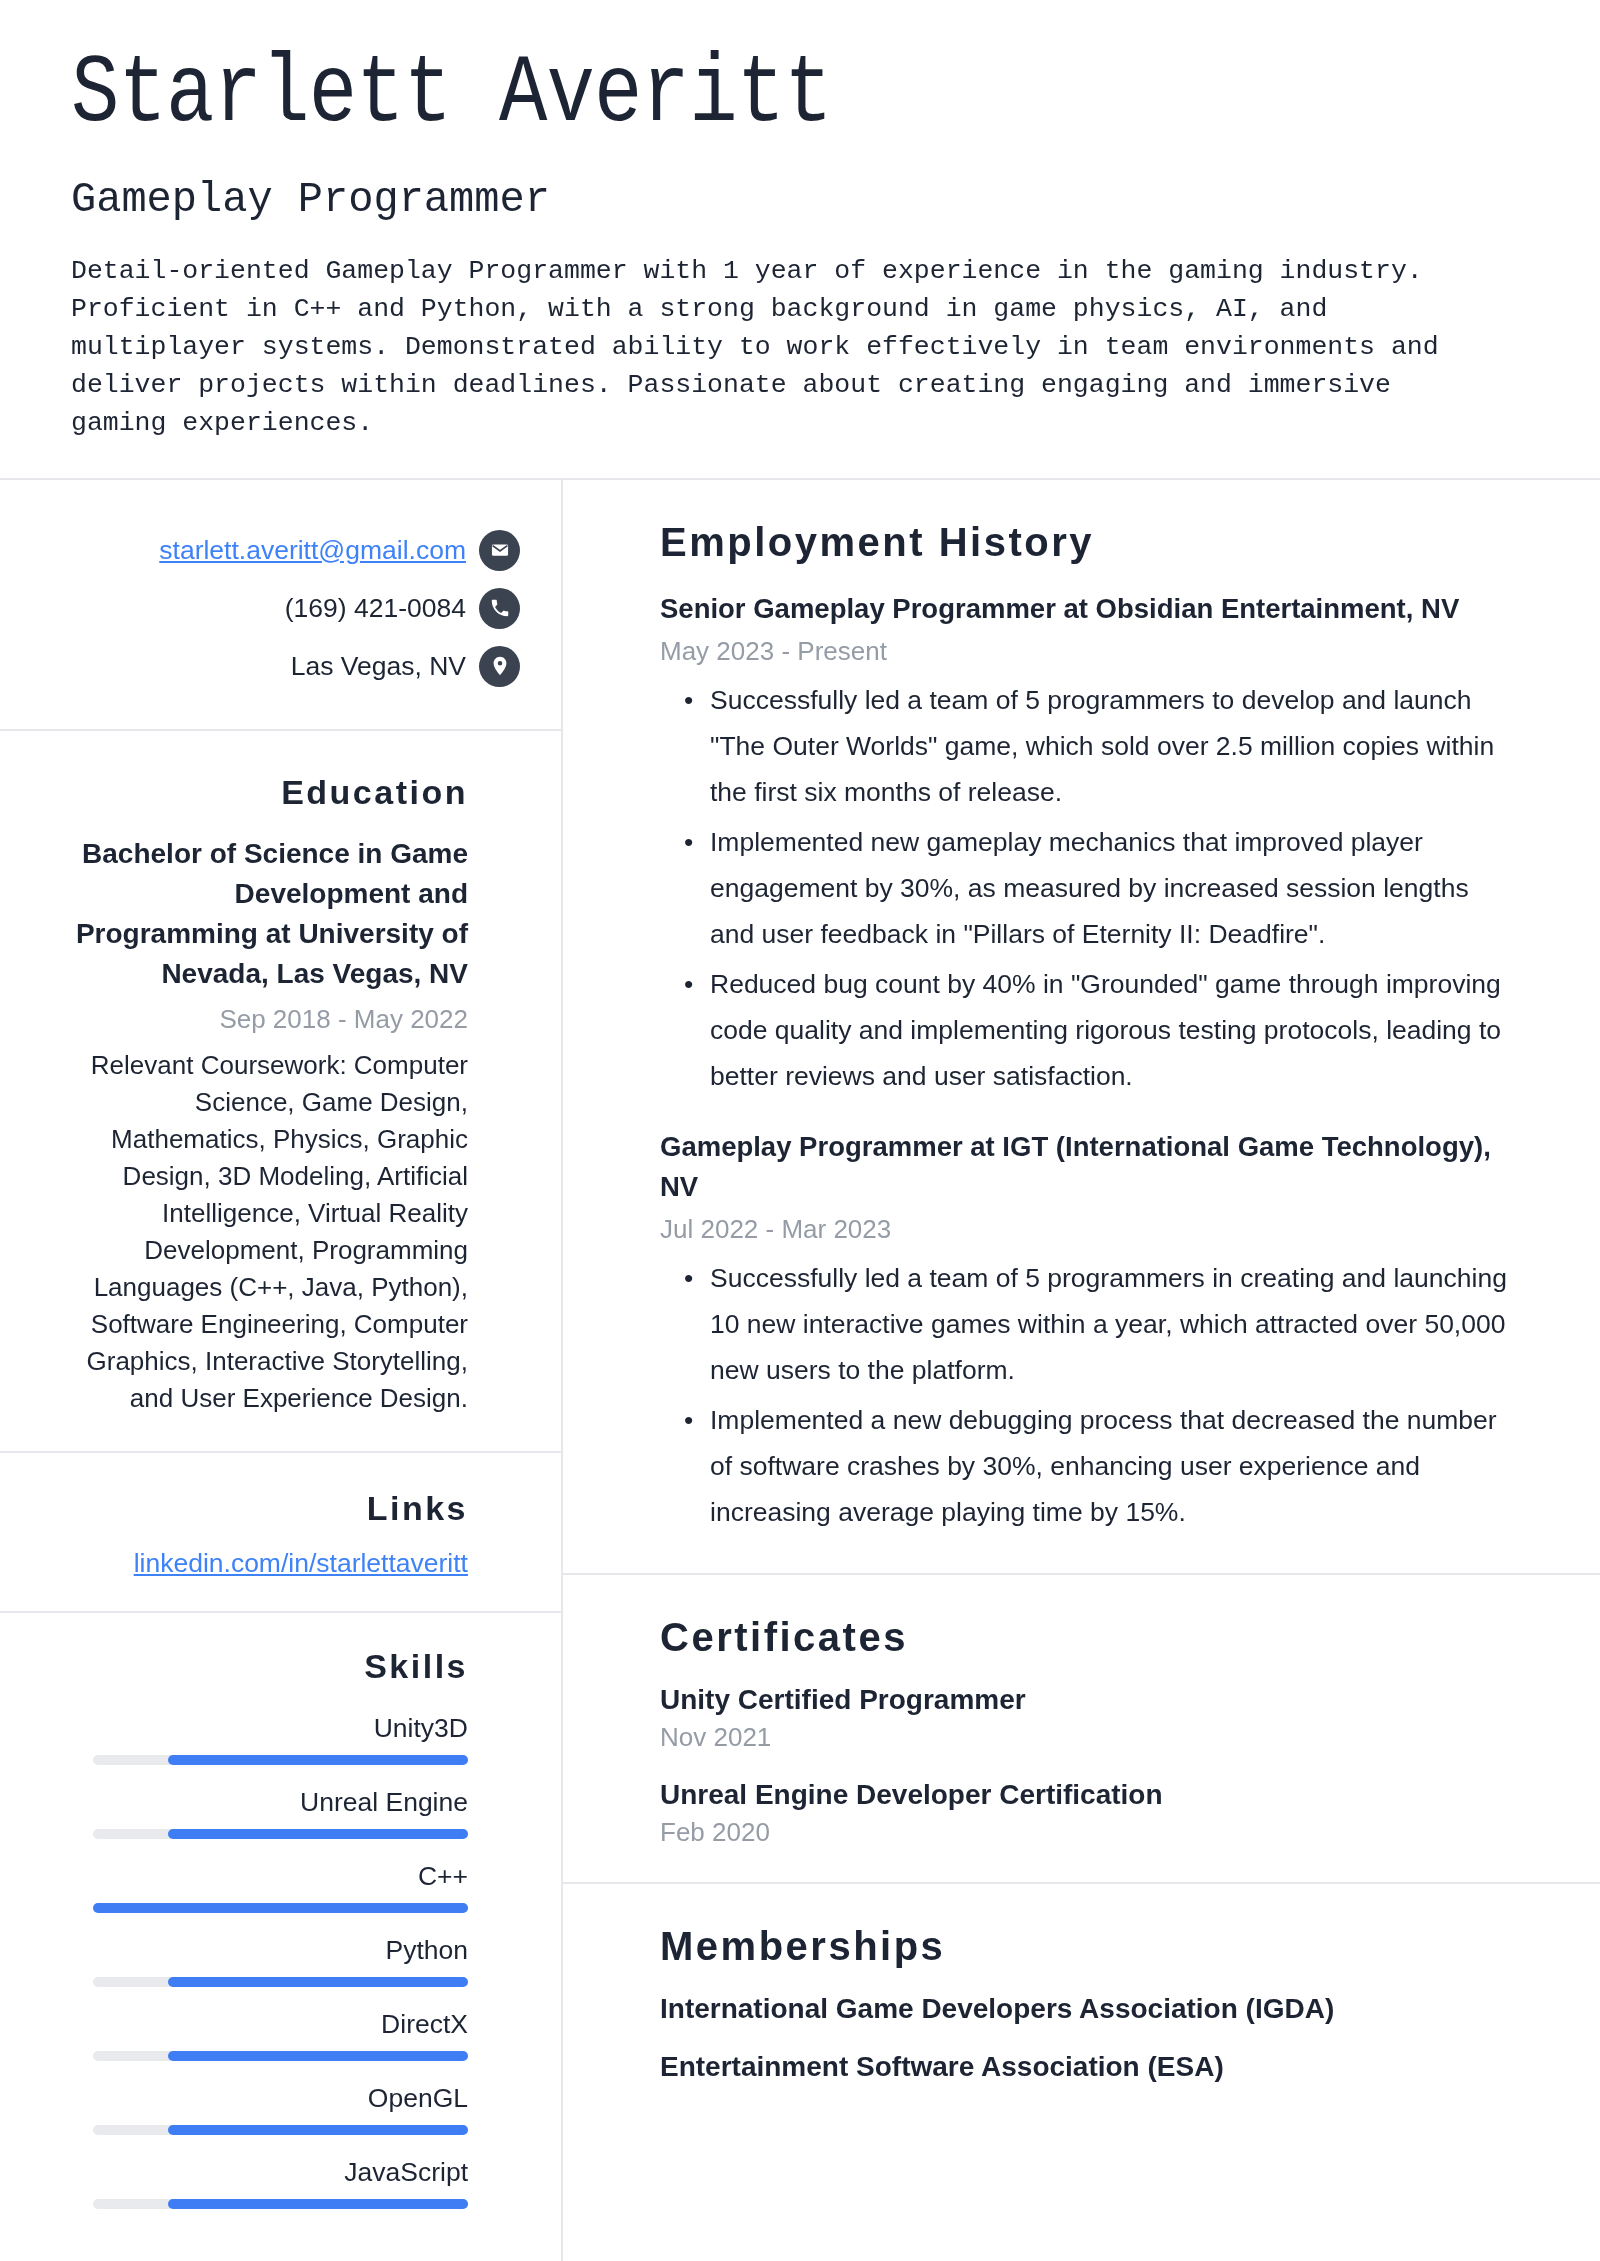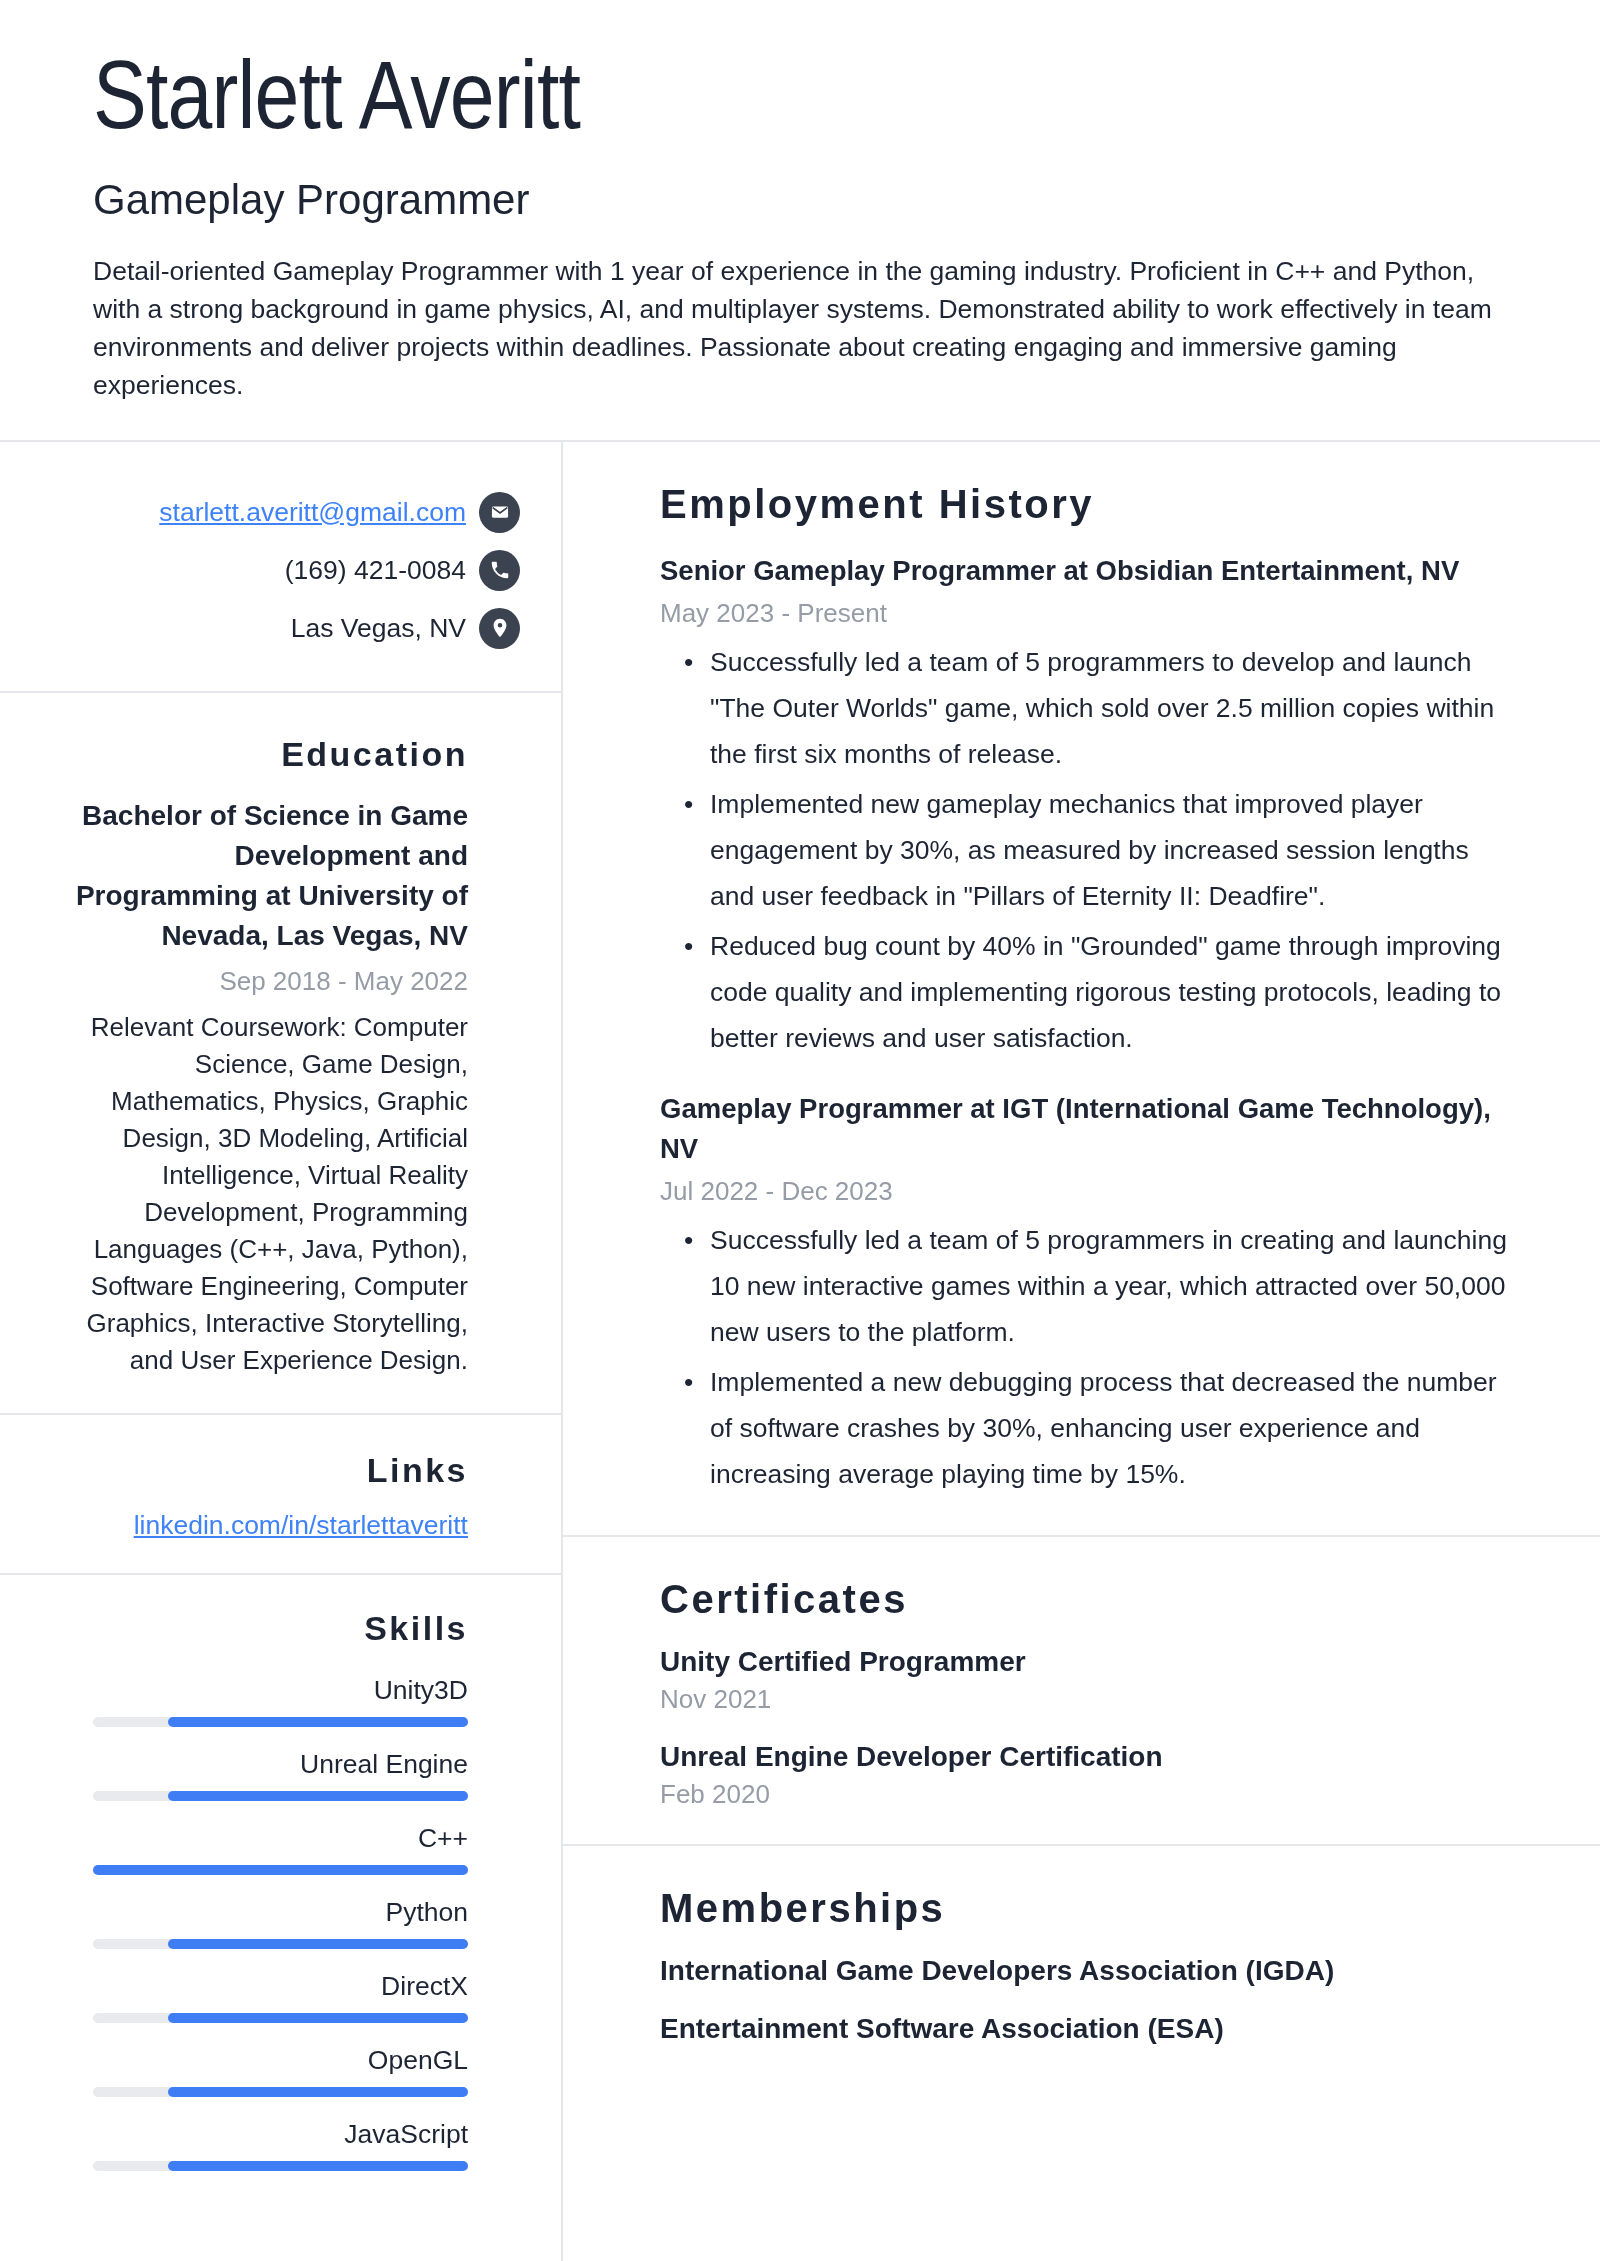--- a/index.html
+++ b/index.html
@@ -5,21 +5,21 @@
   :root{
     --text:#1d2433; --muted:#959ca6; --link:#3e82f7;
     --bar-fill:#3e7df4; --bar-track:#e9eaed; --icon-bg:#3b4351; --divider:#e6e7ea;
   }
   *{margin:0;padding:0;box-sizing:border-box;}
   html,body{background:#fff;}
   body{font-family:"Liberation Sans",sans-serif;color:var(--text);}
   .page{width:1600px;height:2261px;background:#fff;overflow:hidden;display:flex;flex-direction:column;}
 
   
-  .header{padding:44px 88px 36px 93px;border-bottom:2px solid var(--divider);}
+  .header{padding:44px 88px 36px 71px;border-bottom:2px solid var(--divider);font-family:Liberation Mono, monospace;}
   .person-name{font-size:96px;font-weight:400;line-height:1.06;letter-spacing:-1px;
     display:inline-block;transform:scaleX(.84);transform-origin:left center;white-space:nowrap;}
   .person-title{font-size:42px;font-weight:400;margin-top:30px;}
   .summary{font-size:26.5px;line-height:38px;margin-top:28px;max-width:1430px;}
 
   
   .columns{flex:1;display:flex;min-height:0;}
   .sidebar{width:563px;flex:0 0 563px;border-right:2px solid var(--divider);display:flex;flex-direction:column;}
   .main{flex:1;min-width:0;border-radius:9px;}
 
@@ -186,21 +186,21 @@
           <div class="job-dates">May 2023 - Present</div>
           <ul class="bullets">
             <li>Successfully led a team of 5 programmers to develop and launch "The Outer Worlds" game, which sold over 2.5 million copies within the first six months of release.</li>
             <li>Implemented new gameplay mechanics that improved player engagement by 30%, as measured by increased session lengths and user feedback in "Pillars of Eternity II: Deadfire".</li>
             <li>Reduced bug count by 40% in "Grounded" game through improving code quality and implementing rigorous testing protocols, leading to better reviews and user satisfaction.</li>
           </ul>
         </div>
 
         <div class="job">
           <h3 class="job-heading">Gameplay Programmer at IGT (International Game Technology), NV</h3>
-          <div class="job-dates">Jul 2022 - Dec 2023</div>
+          <div class="job-dates">Jul 2022 - Mar 2023</div>
           <ul class="bullets">
             <li>Successfully led a team of 5 programmers in creating and launching 10 new interactive games within a year, which attracted over 50,000 new users to the platform.</li>
             <li>Implemented a new debugging process that decreased the number of software crashes by 30%, enhancing user experience and increasing average playing time by 15%.</li>
           </ul>
         </div>
       </section>
 
       <section class="main-section">
         <h2 class="main-heading">Certificates</h2>
         <div class="cert">

